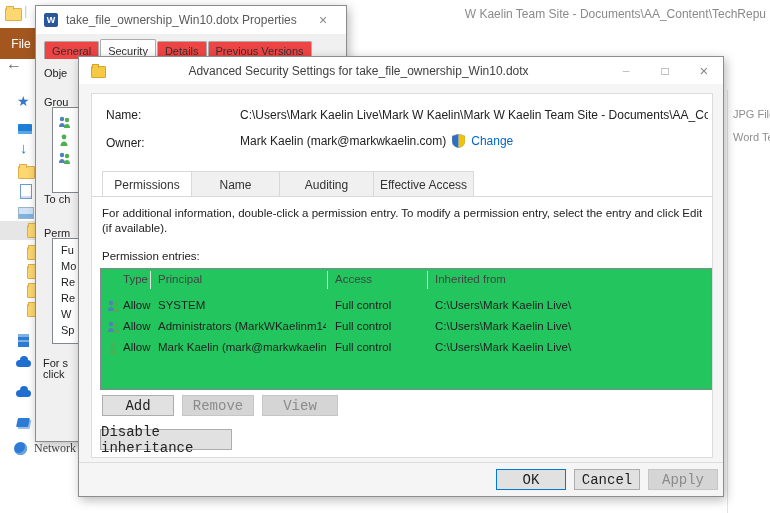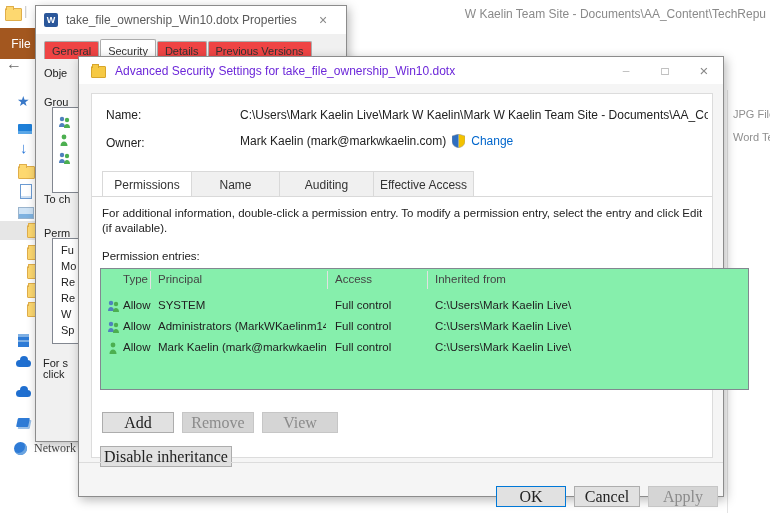--- a/index.html
+++ b/index.html
@@ -41,26 +41,26 @@
   .frag{font-size:11px;color:#222;}
   
   .panel{background:#fff;border:1px solid #dcdcdc;}
   .lbl{font-size:12px;color:#222;}
   .val{font-size:12px;color:#222;}
   .link{font-size:12px;color:#0066cc;}
   .atab{display:inline-block;box-sizing:border-box;height:26px;line-height:26px;text-align:center;font-size:12px;color:#333;
         background:#f0f0f0;border:1px solid #d9d9d9;margin-right:0px;}
   .atab.active{background:#fff;border-bottom:1px solid #fff;}
   .body-text{font-size:11.5px;color:#222;line-height:15px;}
-  .table{background:#86efac;border:1px solid #828790;padding-left:37px;}
+  .table{background:#22c55e;border:1px solid #828790;}
   .th{font-size:11.5px;color:#444;}
   .td{font-size:11.5px;color:#222;}
   .colsep{position:absolute;top:2px;width:1px;height:18px;background:#e2e2e2;}
-  .btn{box-sizing:border-box;background:#e1e1e1;border:1px solid #adadad;font-size:16px;color:#222;
-       display:flex;align-items:center;justify-content:center;font-family:Liberation Serif, serif;margin-top:17px;}
+  .btn{box-sizing:border-box;background:#e1e1e1;border:1px solid #adadad;font-size:14px;color:#222;
+       display:flex;align-items:center;justify-content:center;font-family:Liberation Mono, monospace;}
   .btn.default{border:1px solid #0078d7;}
   .btn.disabled{background:#d5d5d5;border:1px solid #c6c6c6;color:#8b8b8b;}
   .hline{height:1px;background:#dcdcdc;}
   .wordicon{width:14px;height:14px;background:#2b579a;color:#fff;font-size:9px;font-weight:bold;
             display:flex;align-items:center;justify-content:center;border-radius:2px;}
   .advicon{width:13px;height:10px;background:#f6c944;border:1px solid #d7a62c;border-radius:1px;position:relative;margin-top:2px;}
   .advicon:before{content:"";position:absolute;top:-3px;left:0;width:5px;height:3px;background:#f6c944;border:1px solid #d7a62c;border-bottom:none;}
 </style>
 </head>
 <body>
@@ -165,21 +165,21 @@
     <div class="frag abs nowrap" style="left:8px;top:69px;width:30px;">W</div>
     <div class="frag abs nowrap" style="left:8px;top:85px;width:30px;">Sp</div>
   </div>
   <div class="abs frag nowrap" style="left:7px;top:351px;width:38px;">For s</div>
   <div class="abs frag nowrap" style="left:7px;top:362px;width:38px;">click</div>
 </div>
 
 <div class="abs dialog" style="left:78px;top:56px;width:644px;height:439px;z-index:20;background:#f5f5f5;">
   <div class="titlebar" style="height:27px;padding:0 0 0 12px;gap:9px;">
     <span class="advicon"></span>
-    <span class="title-text nowrap" style="flex:1;color:#6d28d9;">Advanced Security Settings for take_file_ownership_Win10.dotx</span>
+    <span class="title-text nowrap" style="flex:1;color:#404040;text-align:center;">Advanced Security Settings for take_file_ownership_Win10.dotx</span>
     <span class="cap-btn" style="color:#bbb;">–</span>
     <span class="cap-btn">□</span>
     <span class="cap-btn" style="font-size:15px;margin-right:4px;">×</span>
   </div>
 
   <div class="abs panel" style="left:12px;top:36px;width:620px;height:363px;">
 
     <div class="abs lbl" style="left:14px;top:14px;">Name:</div>
     <div class="abs val nowrap" style="left:148px;top:14px;width:468px;">C:\Users\Mark Kaelin Live\Mark W Kaelin\Mark W Kaelin Team Site - Documents\AA_Content\TechR</div>
     <div class="abs lbl" style="left:14px;top:42px;">Owner:</div>

